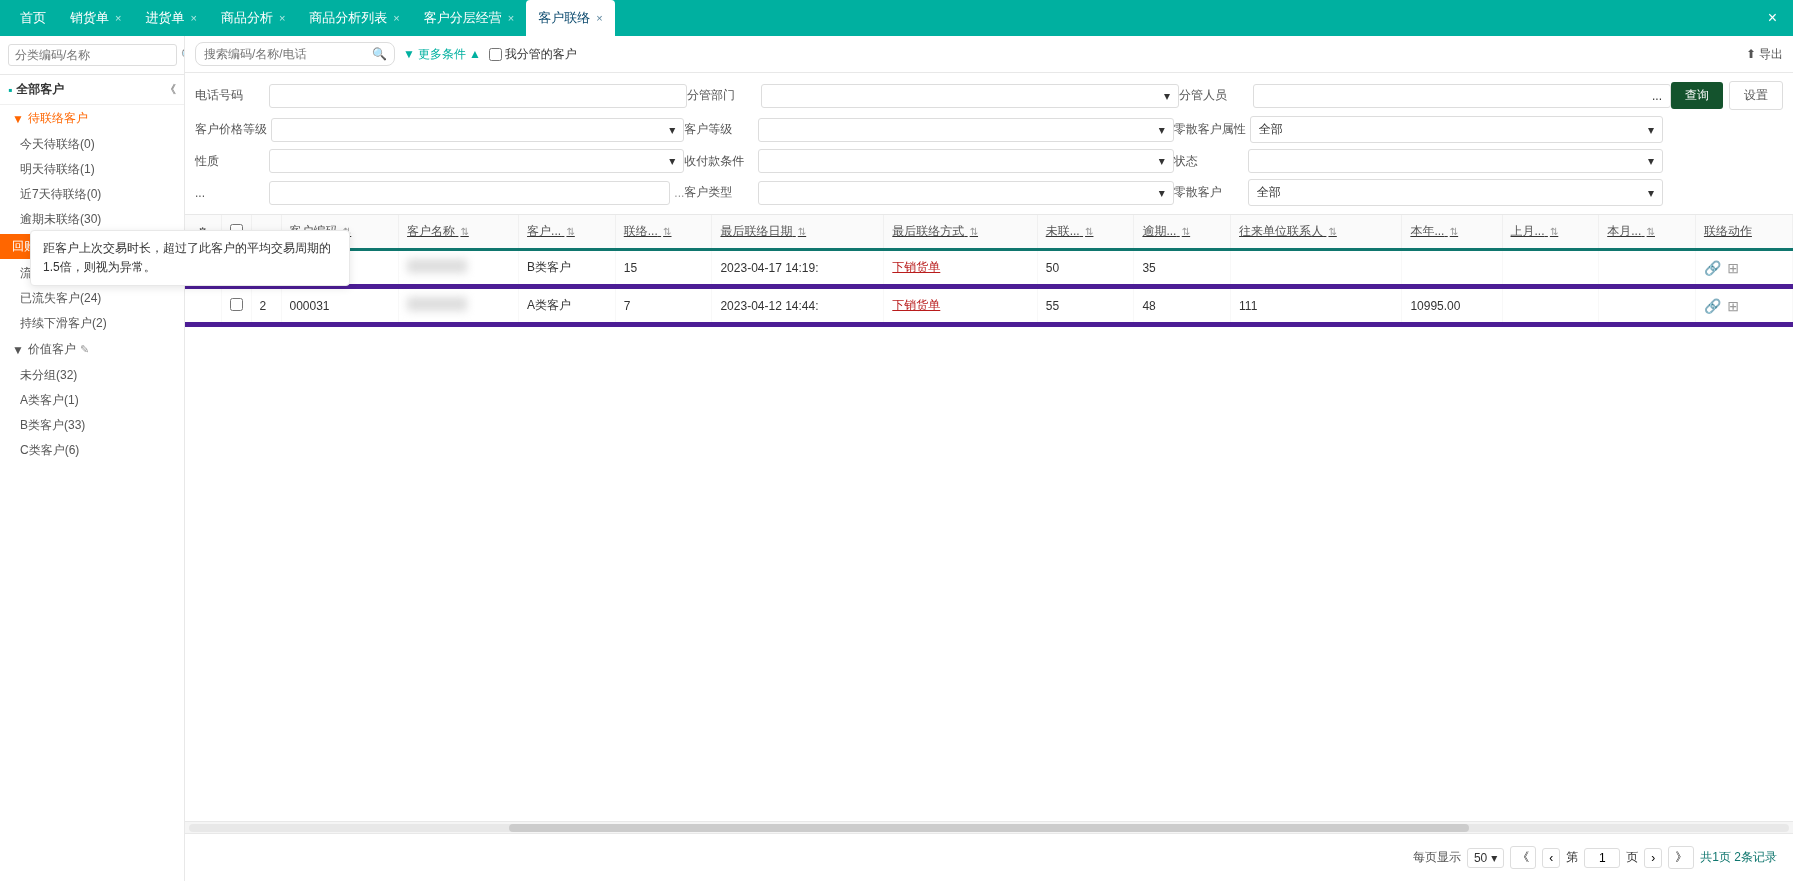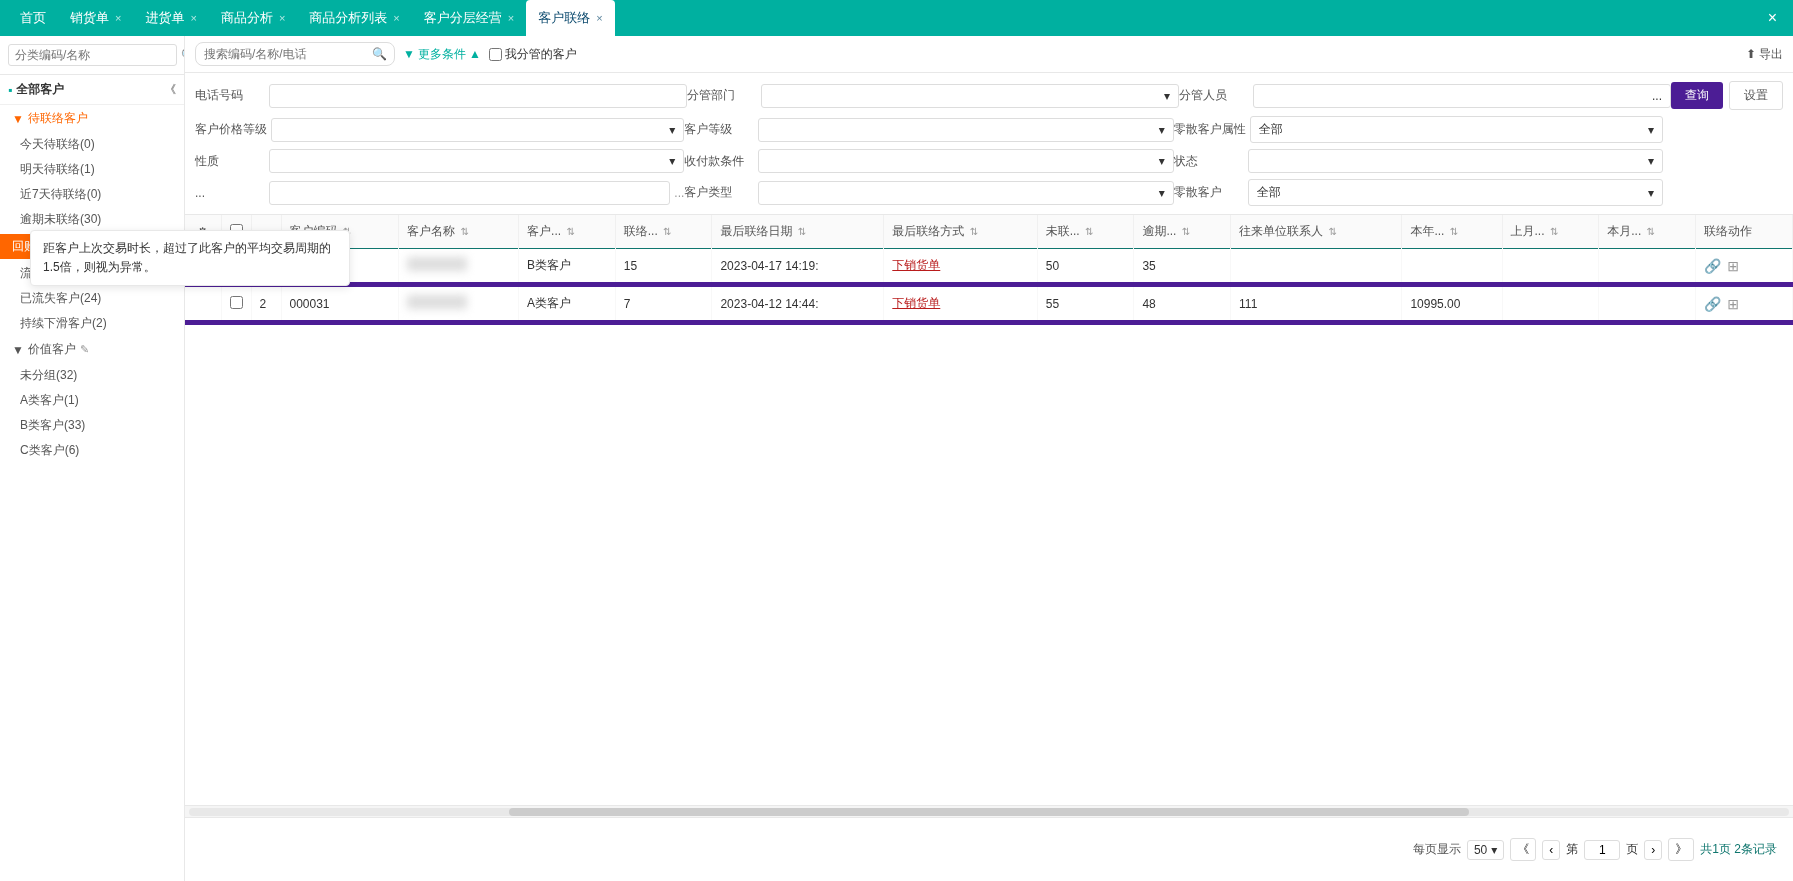--- a/index.html
+++ b/index.html
@@ -109,37 +109,37 @@
     }
     .filter-input {
       flex: 1; border: 1px solid #ddd; border-radius: 3px;
       padding: 4px 8px; font-size: 12px; background: #fff;
       min-width: 120px;
     }
     .action-btns {
       display: flex; gap: 6px; align-items: center;
     }
     .btn-query {
-      background: #4c1d95; color: #fff; border: none;
+      background: #14532d; color: #fff; border: none;
       border-radius: 3px; padding: 5px 14px; cursor: pointer; font-size: 12px;
     }
     .btn-setting {
       background: #fff; color: #555; border: 1px solid #ddd;
       border-radius: 3px; padding: 5px 14px; cursor: pointer; font-size: 12px;
     }
 
     
     .table-area {
       flex: 1; overflow: auto; background: #fff; margin: 0;
     }
     table {
       width: 100%; border-collapse: collapse; font-size: 12px;
     }
     thead tr {
-      background: #fafafa; border-bottom: 1px solid #0f766e;
+      background: #fafafa; border-bottom: 3px solid #0f766e; text-decoration: underline;
     }
     th {
       padding: 8px 8px; text-align: left; font-weight: normal;
       color: #555; border-right: 1px solid #f0f0f0; white-space: nowrap;
       position: relative;
     }
     th .sort-icon { font-size: 10px; color: #999; margin-left: 2px; }
     td {
       padding: 8px 8px; border-bottom: 5px solid #4c1d95;
       border-right: 1px solid #f8f8f8; white-space: nowrap;
@@ -147,21 +147,21 @@
     .link-text { color: #b91c1c; cursor: pointer; text-decoration: underline; }
     .action-icons { display: flex; gap: 6px; }
     .action-icon { color: #999; cursor: pointer; font-size: 14px; }
 
     
     .blurred { filter: blur(4px); background: #ddd; height: 14px; width: 60px; display: inline-block; border-radius: 2px; }
 
     
     .pagination {
       display: flex; align-items: center; justify-content: flex-end;
-      padding: 20px 16px; background: #fff; border-top: 1px solid #e8e8e8;
+      padding: 12px 16px; background: #fff; border-top: 1px solid #e8e8e8;
       gap: 6px; font-size: 12px;
     }
     .pagination-label { color: #555; }
     .page-size-select {
       border: 1px solid #ddd; border-radius: 3px; padding: 2px 6px;
       font-size: 12px; display: inline-flex; align-items: center; gap: 4px; cursor: pointer;
     }
     .page-btn {
       border: 1px solid #ddd; border-radius: 3px; padding: 2px 6px;
       cursor: pointer; background: #fff; font-size: 12px;

